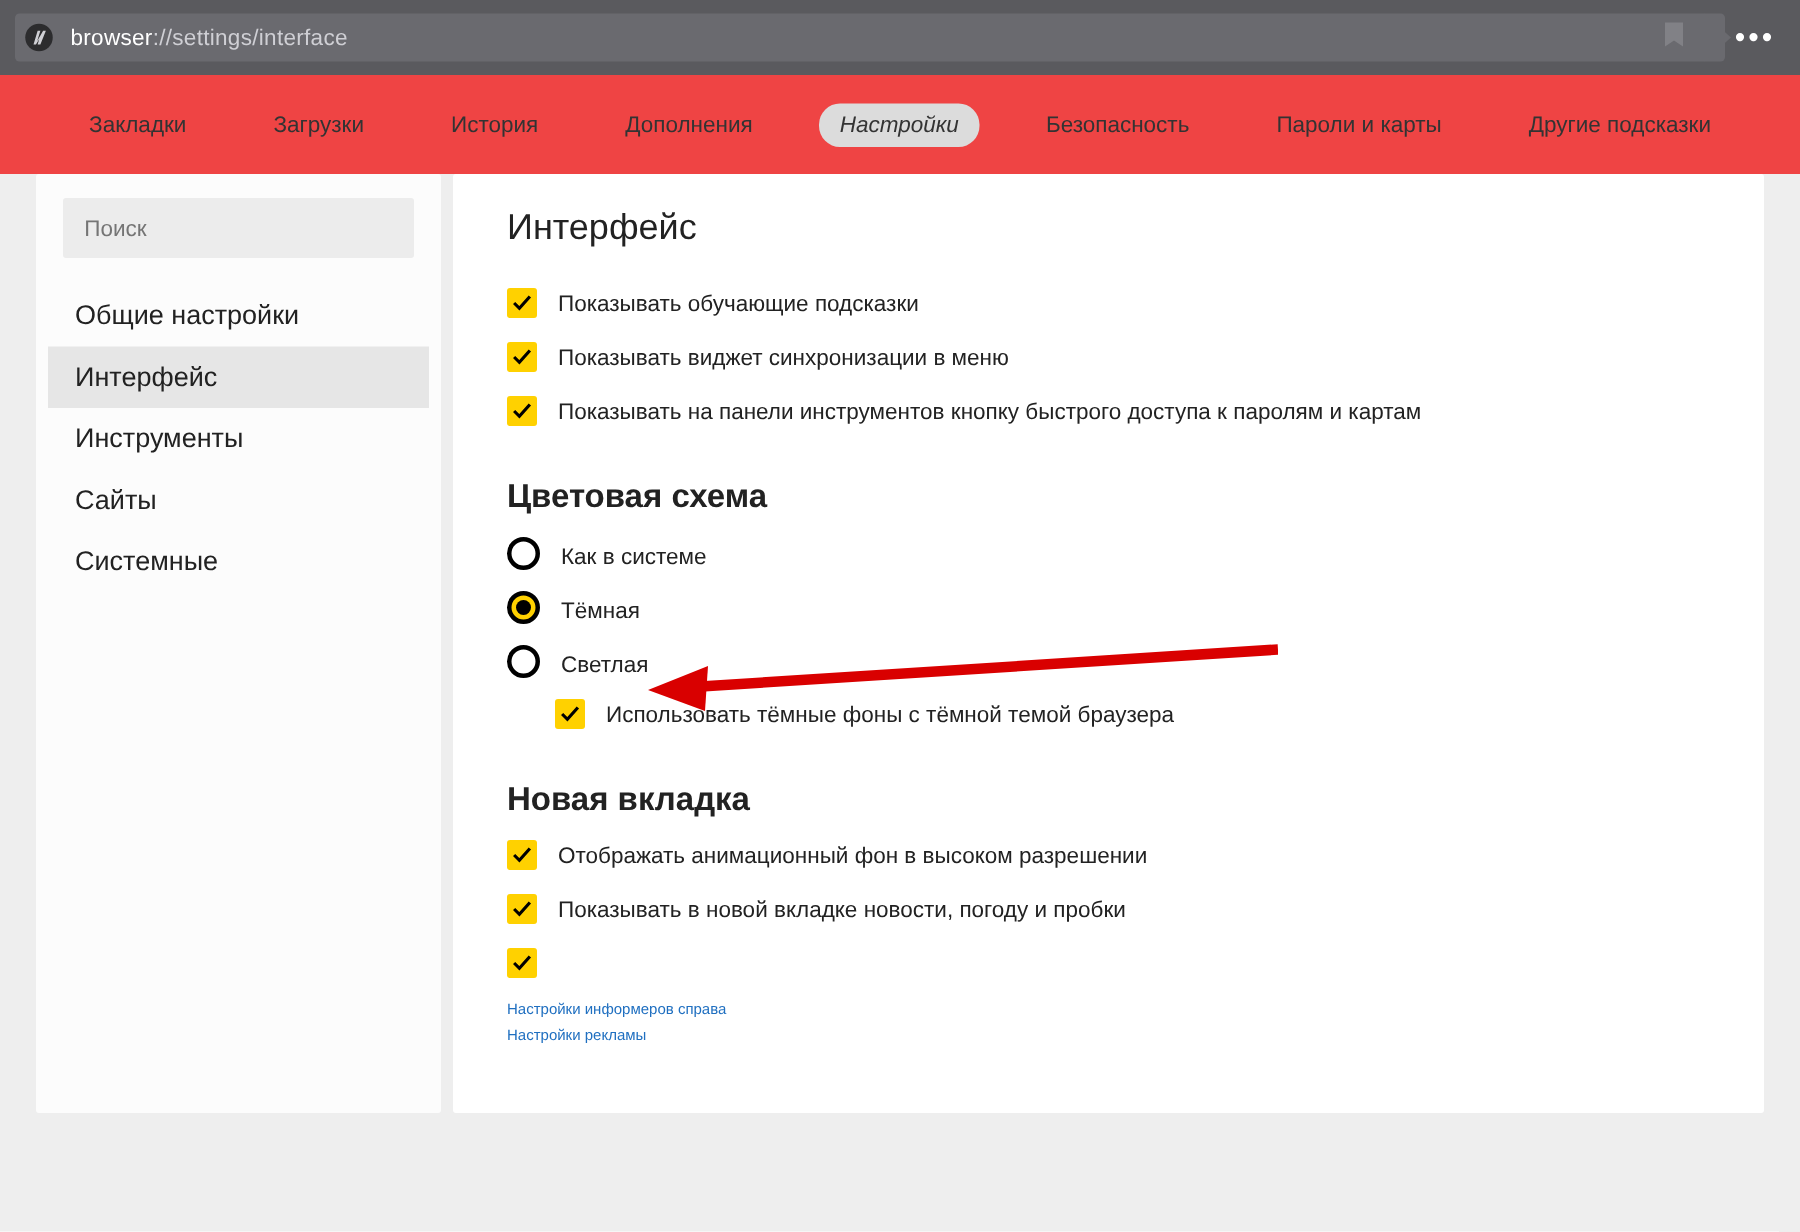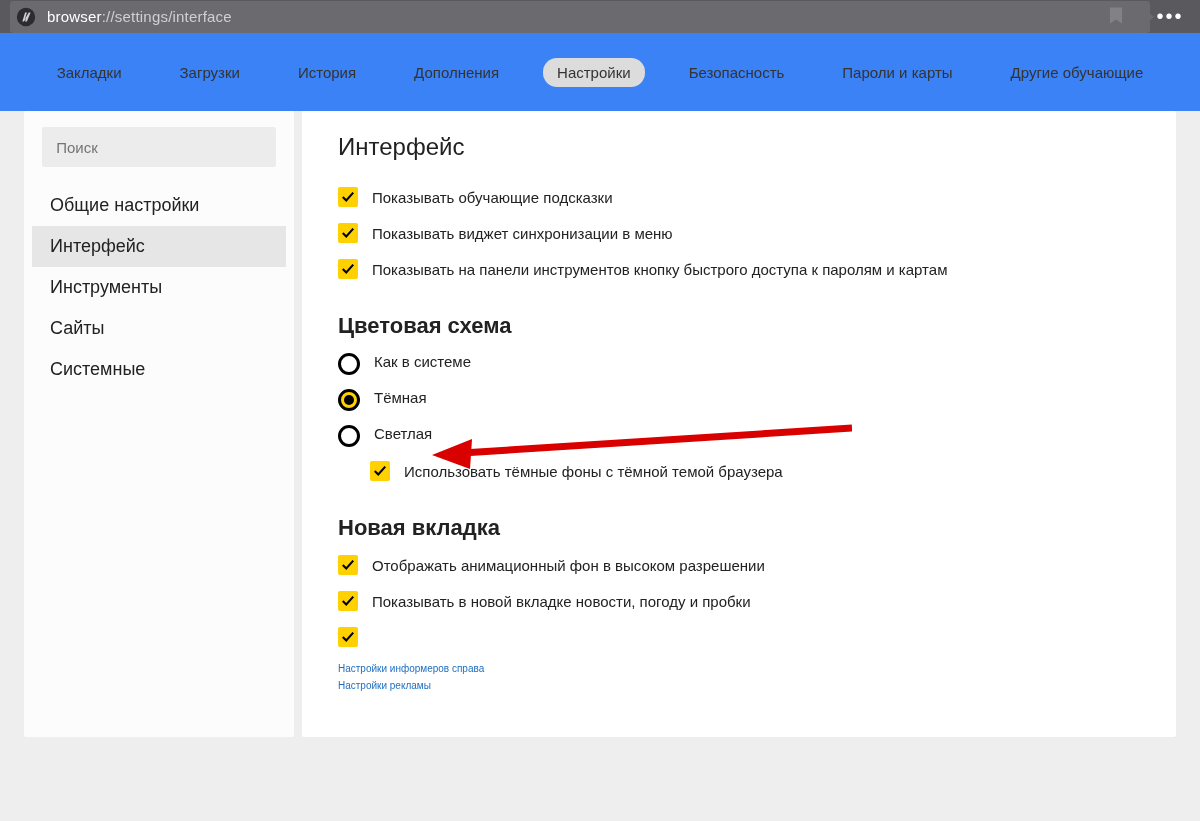--- a/index.html
+++ b/index.html
@@ -1,31 +1,31 @@
 <!DOCTYPE html>
 <html><head>
 <meta charset="utf-8">
 <style>
   * { box-sizing: border-box; margin: 0; padding: 0; }
   body { font-family: Arial, "Helvetica Neue", sans-serif; font-size: 15px; color: #222; background: #eeeeee; width: 1200px; }
 
   
-  .addr-bar { position: relative; height: 33px; background: #5a5a5e; display: flex; align-items: center; padding: 0 10px; }
+  .addr-bar { position: relative; height: 50px; background: #5a5a5e; display: flex; align-items: center; padding: 0 10px; }
   .addr-field { display: flex; align-items: center; flex: 1; height: 32px; background: #6a6a6f; border-radius: 3px; position: relative; }
   .site-icon { width: 26px; height: 26px; margin: 0 8px 0 3px; display: flex; align-items: center; justify-content: center; }
   .addr-text { color: #cfcfd4; font-size: 15px; letter-spacing: .2px; }
   .addr-text .proto { color: #ffffff; }
   .addr-field .tip { position: absolute; right: -4px; top: 0; width: 0; height: 0; border-top: 16px solid transparent; border-bottom: 16px solid transparent; border-left: 18px solid #6a6a6f; }
   .bookmark-ico { position: absolute; right: 26px; top: 50%; transform: translateY(-50%); opacity: .7; }
   .dots { width: 40px; text-align: center; color: #fff; font-size: 20px; letter-spacing: 2px; }
 
   
-  .topnav { height: 78px; display: flex; align-items: center; justify-content: center; gap: 30px; background: #3b82f6; }
+  .topnav { height: 66px; display: flex; align-items: center; justify-content: center; gap: 30px; background: #ef4444; }
   .topnav a { color: #333; text-decoration: none; font-size: 15px; padding: 6px 14px; border-radius: 14px; }
-  .topnav a.active { background: #dcdcdc; }
+  .topnav a.active { background: #dcdcdc; font-style: italic; }
 
   
   .page { display: flex; gap: 8px; padding: 0 24px 24px 24px; }
   .sidebar { width: 270px; background: #fcfcfc; border-radius: 2px; padding: 16px 8px 24px 8px; }
   .content { flex: 1; background: #fff; border-radius: 2px; padding: 22px 36px 40px 36px; position: relative; }
 
   .search { width: 92%; margin: 0 auto 18px auto; display: block; height: 40px; border: none; background: #ececec; padding: 0 14px; font-size: 15px; color: #888; border-radius: 2px; }
 
   .side-item { display: block; padding: 10px 18px; font-size: 18px; color: #222; text-decoration: none; cursor: pointer; }
   .side-item.active { background: #e6e6e6; }
@@ -33,21 +33,21 @@
   h1.title { font-size: 24px; font-weight: 400; margin-bottom: 26px; }
   h3.subhead { font-size: 22px; font-weight: 700; margin: 34px 0 14px 0; }
 
   
   .chk { display: flex; align-items: center; gap: 14px; margin: 0 0 16px 0; cursor: pointer; }
   .chk .box { width: 20px; height: 20px; background: #ffd100; border-radius: 2px; display: flex; align-items: center; justify-content: center; flex-shrink: 0; }
   .chk .box svg { width: 14px; height: 14px; }
   .chk.indent { margin-left: 32px; }
 
   
-  .rad { display: flex; align-items: flex-start; gap: 14px; margin: 0 0 14px 0; cursor: pointer; }
+  .rad { display: flex; align-items: flex-end; gap: 14px; margin: 0 0 14px 0; cursor: pointer; }
   .rad .ring { width: 22px; height: 22px; border: 3px solid #000; border-radius: 50%; display: flex; align-items: center; justify-content: center; flex-shrink: 0; background: #fff; }
   .rad.sel .ring { background: #ffd100; }
   .rad.sel .ring .dot { width: 10px; height: 10px; background: #000; border-radius: 50%; }
 
   .link { color: #1f6fc0; text-decoration: none; font-size: 10px; display: block; margin: 6px 0; }
 
   
   .arrow { position: absolute; pointer-events: none; }
 </style>
 </head>
@@ -73,21 +73,21 @@
 </div>
 
 <nav class="topnav">
   <a>Закладки</a>
   <a>Загрузки</a>
   <a>История</a>
   <a>Дополнения</a>
   <a class="active">Настройки</a>
   <a>Безопасность</a>
   <a>Пароли и карты</a>
-  <a>Другие обучающие</a>
+  <a>Другие подсказки</a>
 </nav>
 
 <div class="page">
 
   <aside class="sidebar">
     <input class="search" placeholder="Поиск" style="">
     <a class="side-item">Общие настройки</a>
     <a class="side-item active">Интерфейс</a>
     <a class="side-item">Инструменты</a>
     <a class="side-item">Сайты</a>

